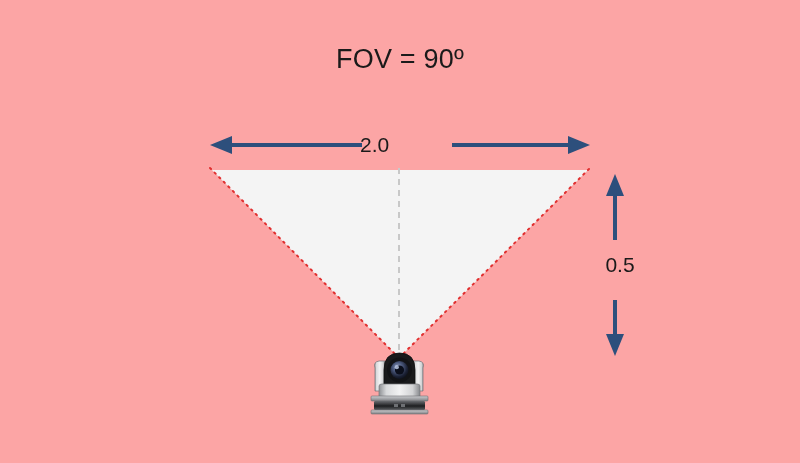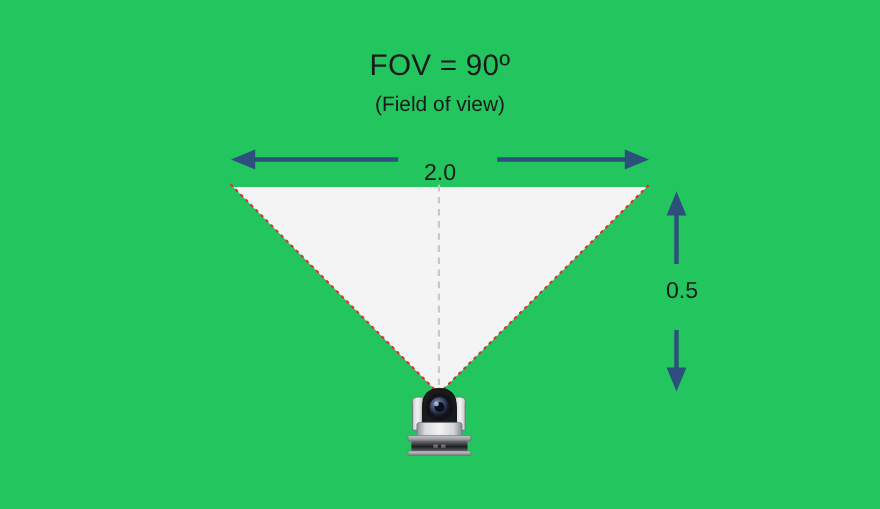--- a/index.html
+++ b/index.html
@@ -11,21 +11,21 @@
     width: 800px;
     height: 463px;
     font-family: "Liberation Sans", sans-serif;
     color: #1a1a1a;
     overflow: hidden;
   }
   #diagram-root {
     position: relative;
     width: 800px;
     height: 463px;
-    background: #22c55e;
+    background: #fca5a5;
   }
   #fov-svg {
     position: absolute;
     left: 0;
     top: 0;
     width: 800px;
     height: 463px;
   }
   .label {
     position: absolute;
@@ -46,24 +46,23 @@
     top: 86px;
     width: 800px;
     text-align: center;
     font-size: 19px;
     color: #1a1a1a;
   }
   #label-width {
     left: 360px;
     top: 134px;
     width: 80px;
-    text-align: center;
+    text-align: left;
     font-size: 21px;
     color: #1a1a1a;
-    margin-top: 13px;
   }
   #label-height {
     left: 580px;
     top: 254px;
     width: 80px;
     text-align: center;
     font-size: 21px;
     color: #1a1a1a;
   }
 </style>
@@ -147,19 +146,18 @@
       <rect x="394" y="404" width="4" height="3" fill="#6e7074"></rect>
       <rect x="401" y="404" width="4" height="3" fill="#6e7074"></rect>
 
       <rect x="371" y="410" width="57" height="4" rx="1" fill="url(#plateGrad)" stroke="#6b6d71" stroke-width="0.6"></rect>
     </g>
 
   </svg>
 
   <div class="label" id="title-fov">FOV = 90º</div>
 
-  <div class="label" id="subtitle-field-of-view">(Field of view)</div>
 
   <div class="label" id="label-width">2.0</div>
 
   <div class="label" id="label-height">0.5</div>
 
 </div>
 
 </body></html>

